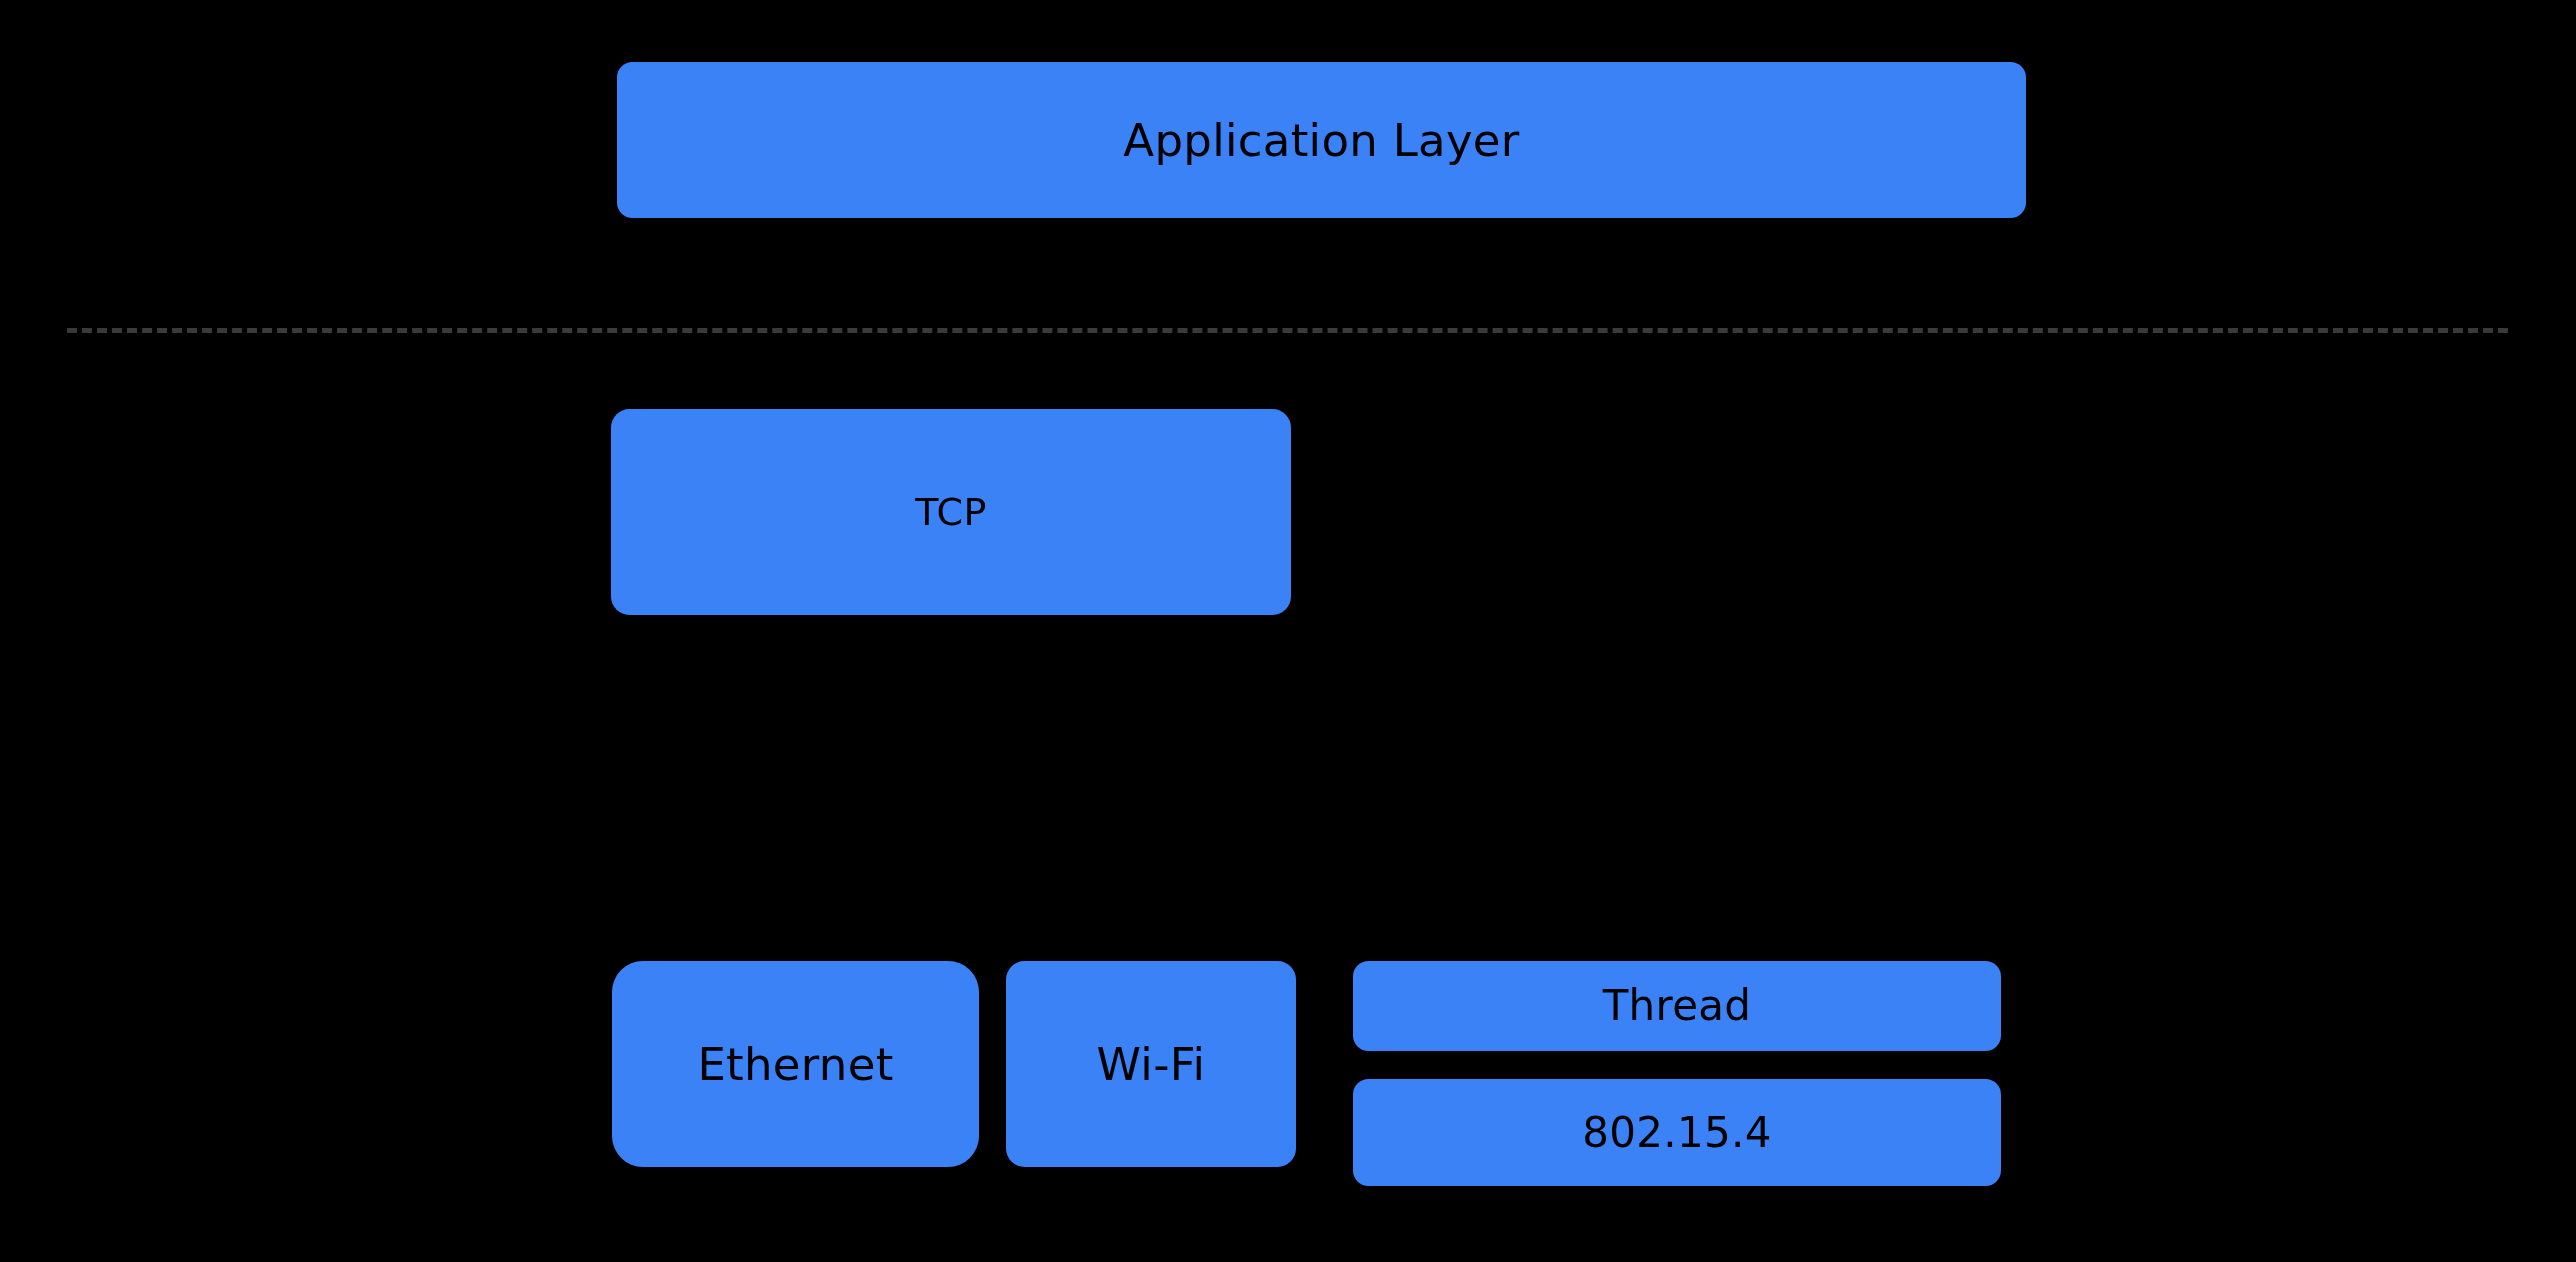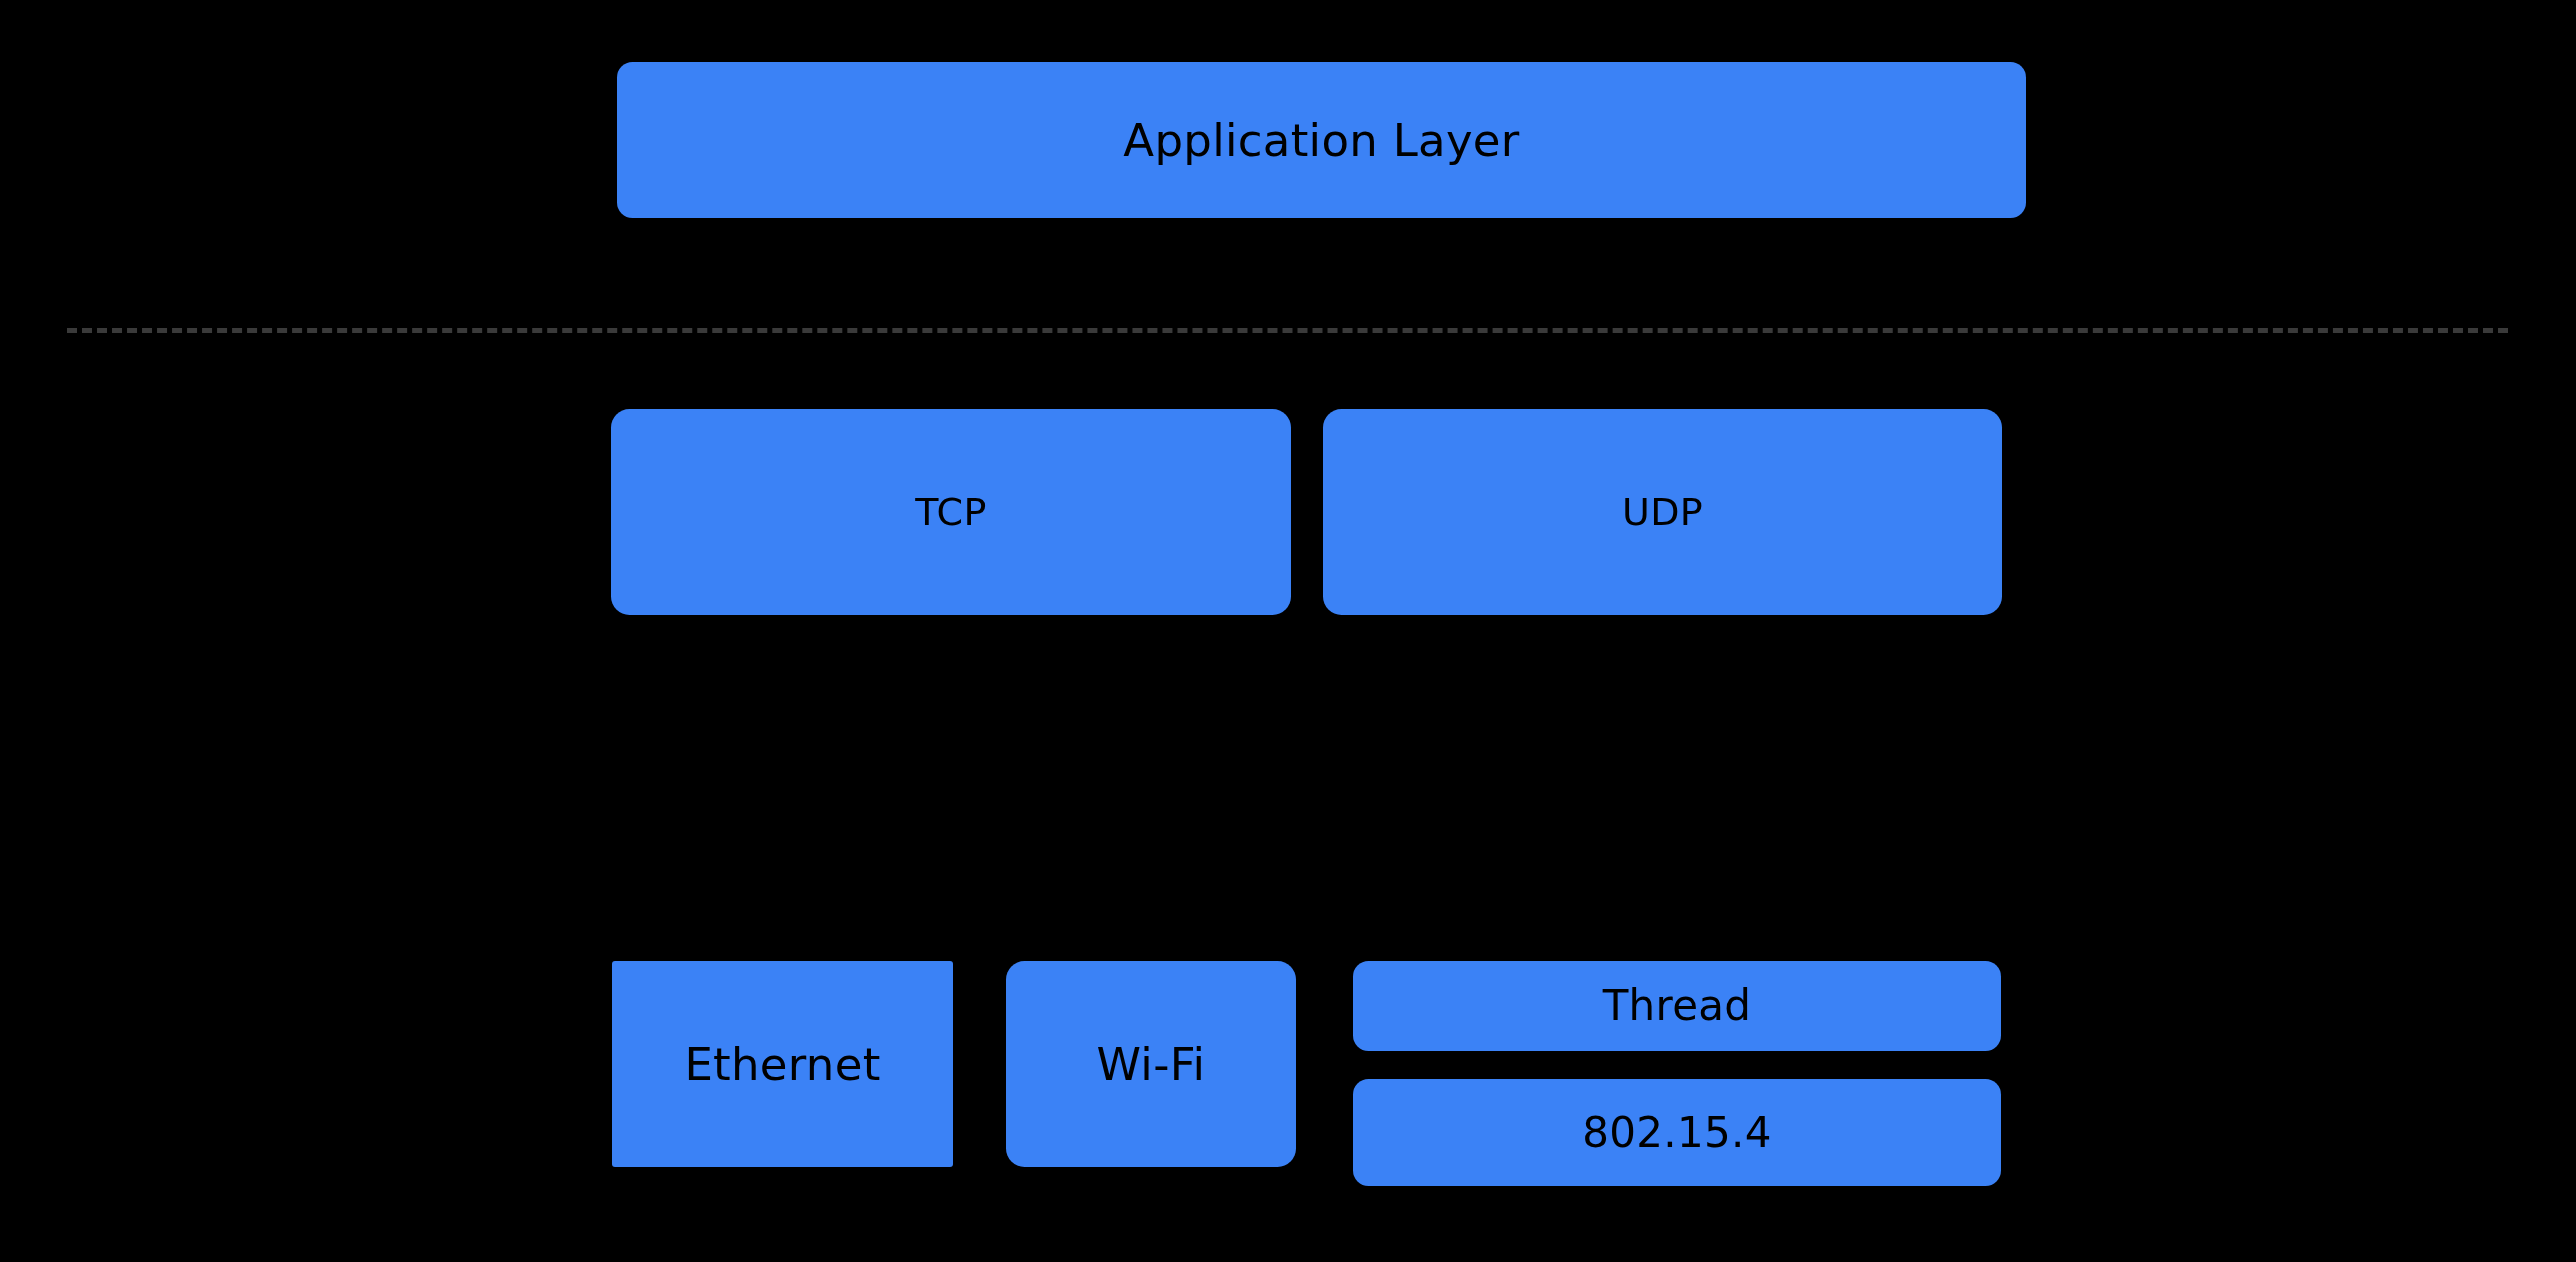--- a/index.html
+++ b/index.html
@@ -84,23 +84,23 @@
     width: 1409px;
     height: 208px;
     border-radius: 18.5px;
   }
   #node-ipv6 .node-label { font-size: 45px; }
 
   
   #node-ethernet {
     left: 612px;
     top: 961px;
-    width: 341px;
+    width: 367px;
     height: 206px;
-    border-radius: 3px;
+    border-radius: 31px;
   }
   #node-wifi {
     left: 1006px;
     top: 961px;
     width: 290px;
     height: 206px;
     border-radius: 18.5px;
   }
   #node-thread {
     left: 1353px;
@@ -129,23 +129,20 @@
   <div class="node" id="node-application-layer">
     <span class="node-label">Application Layer</span>
   </div>
 
   <div id="layer-divider"></div>
 
   <div class="node" id="node-tcp">
     <span class="node-label">TCP</span>
   </div>
 
-  <div class="node" id="node-udp">
-    <span class="node-label">UDP</span>
-  </div>
 
 
   <div class="node" id="node-ethernet">
     <span class="node-label">Ethernet</span>
   </div>
 
   <div class="node" id="node-wifi">
     <span class="node-label">Wi-Fi</span>
   </div>
 

